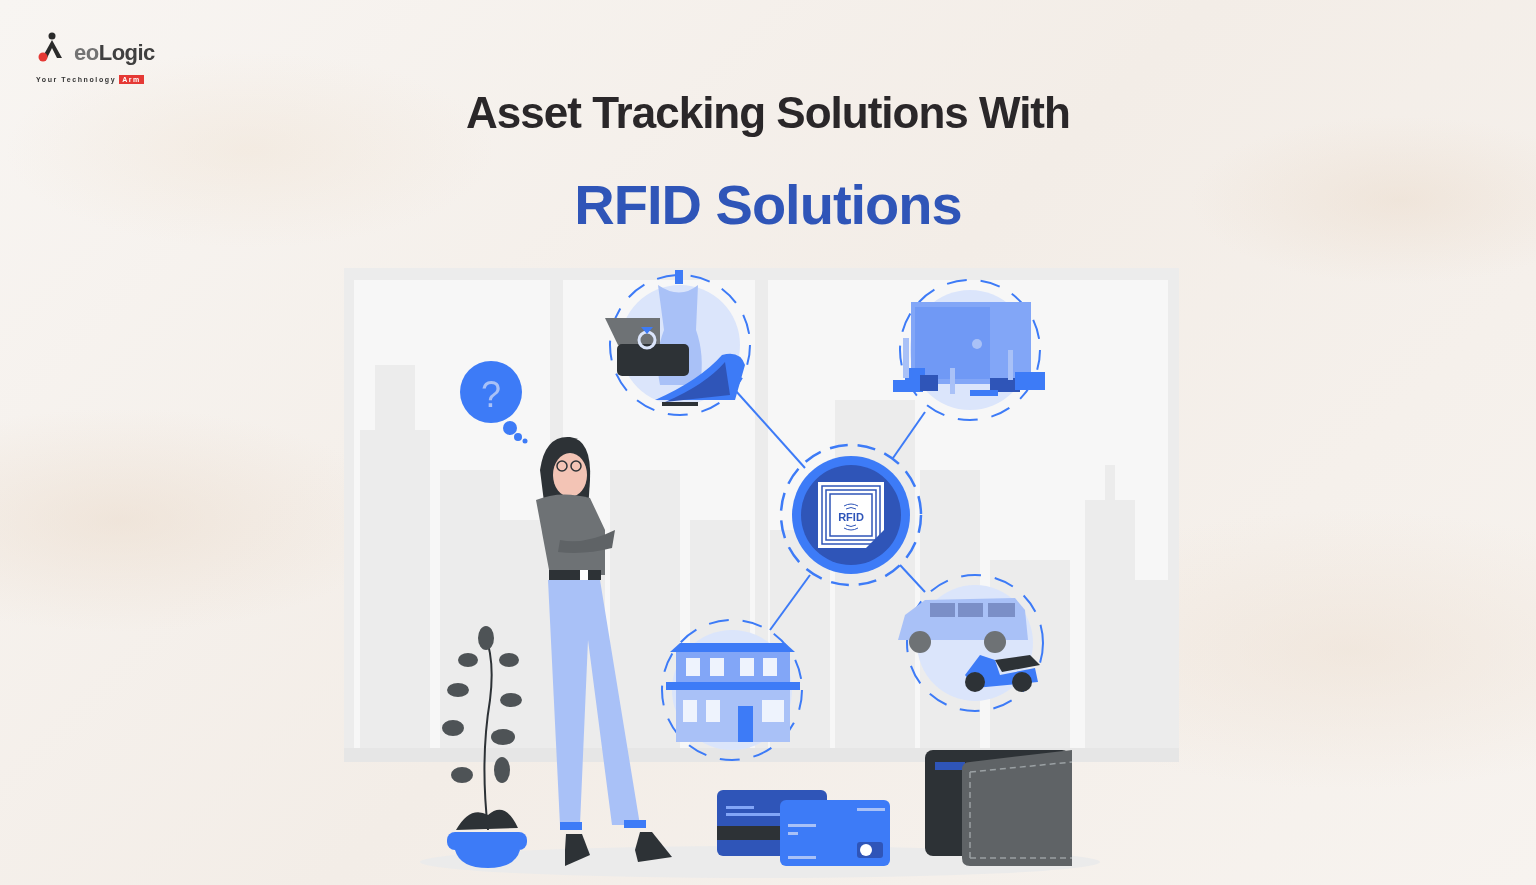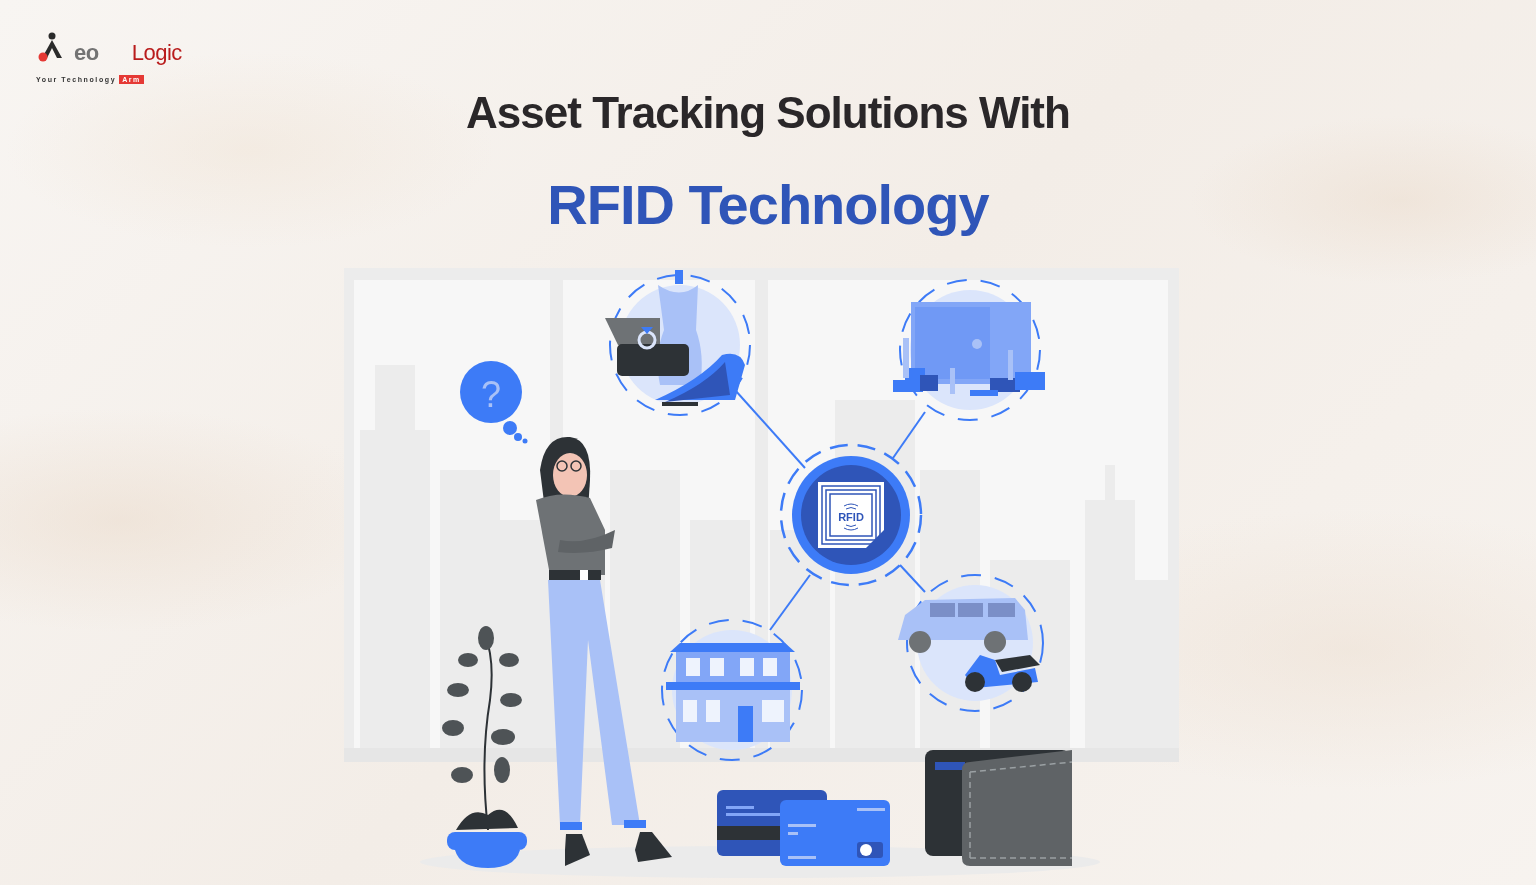--- a/index.html
+++ b/index.html
@@ -12,21 +12,21 @@
       radial-gradient(ellipse 400px 160px at 120px 520px, rgba(232,214,196,0.45), transparent 70%),
       radial-gradient(ellipse 300px 120px at 1400px 200px, rgba(232,214,196,0.4), transparent 70%),
       radial-gradient(ellipse 500px 200px at 1350px 650px, rgba(235,220,205,0.45), transparent 70%),
       radial-gradient(ellipse 350px 140px at 250px 150px, rgba(240,228,214,0.5), transparent 70%),
       linear-gradient(135deg, #f8f5f2 0%, #f3ede7 50%, #f7f3ef 100%);
   }
   .logo { position: absolute; left: 34px; top: 32px; width: 150px; height: 60px; }
   .logo-mark { position: absolute; left: 0; top: 0; width: 40px; height: 30px; }
   .logo-word { position: absolute; left: 40px; top: 8px; font-size: 22px; font-weight: 700; letter-spacing: -0.5px; }
   .logo-word .eo { color: #737373; }
-  .logo-word .logic { color: #b91c1c; font-weight: 400; margin-left: 33px; }
+  .logo-word .logic { color: #404040; font-weight: 700; }
   .logo-tag { position: absolute; left: 2px; top: 44px; font-size: 7px; font-weight: 700; letter-spacing: 1.6px; color: #333; white-space: nowrap; }
   .logo-tag .arm { background: #e53935; color: #fff; padding: 1px 3px; margin-left: 3px; }
 
   .title { position: absolute; left: 0; width: 1536px; text-align: center; font-weight: 700; letter-spacing: -1px; }
   .title-1 { top: 88px; font-size: 44px; color: #2a2729; }
   .title-2 { top: 172px; font-size: 56px; color: #2f55b8; }
 
   .scene { position: absolute; left: 0; top: 0; width: 1536px; height: 885px; }
 </style>
 </head>
@@ -40,21 +40,21 @@
   </svg>
   <div class="logo-word">
     <span class="eo">eo</span><span class="logic">Logic</span>
   </div>
   <div class="logo-tag">
     <span>Your Technology</span><span class="arm">Arm</span>
   </div>
 </div>
 
 <div class="title title-1">Asset Tracking Solutions With</div>
-<div class="title title-2">RFID Technology</div>
+<div class="title title-2">RFID Solutions</div>
 
 <svg class="scene" viewBox="0 0 1536 885" xmlns="http://www.w3.org/2000/svg">
 
   <g>
     <rect x="344" y="268" width="835" height="494" fill="#ececec"></rect>
     <rect x="354" y="280" width="196" height="470" fill="#f7f7f7"></rect>
     <rect x="563" y="280" width="192" height="470" fill="#f7f7f7"></rect>
     <rect x="768" y="280" width="400" height="470" fill="#f7f7f7"></rect>
 
     <g fill="#ececec">

